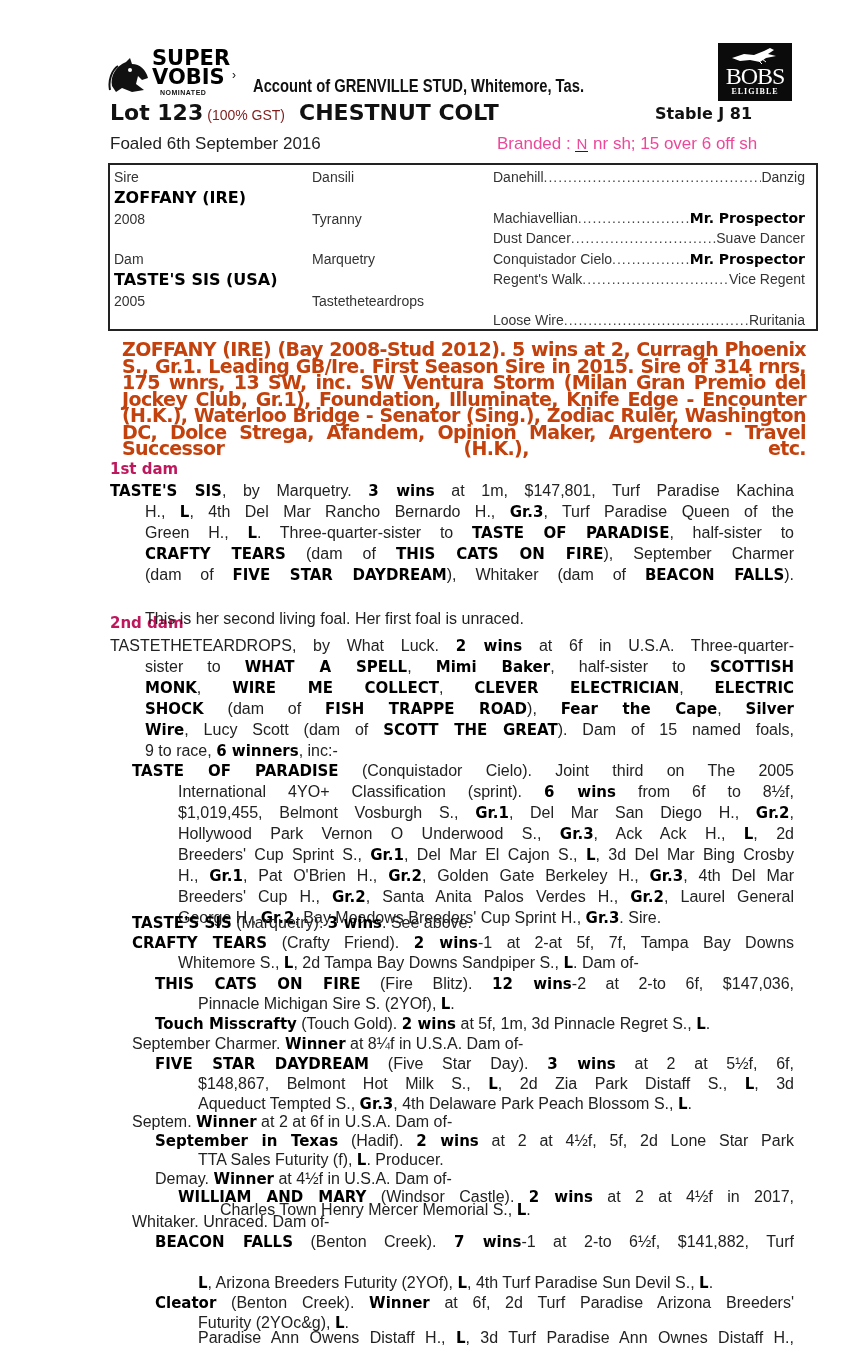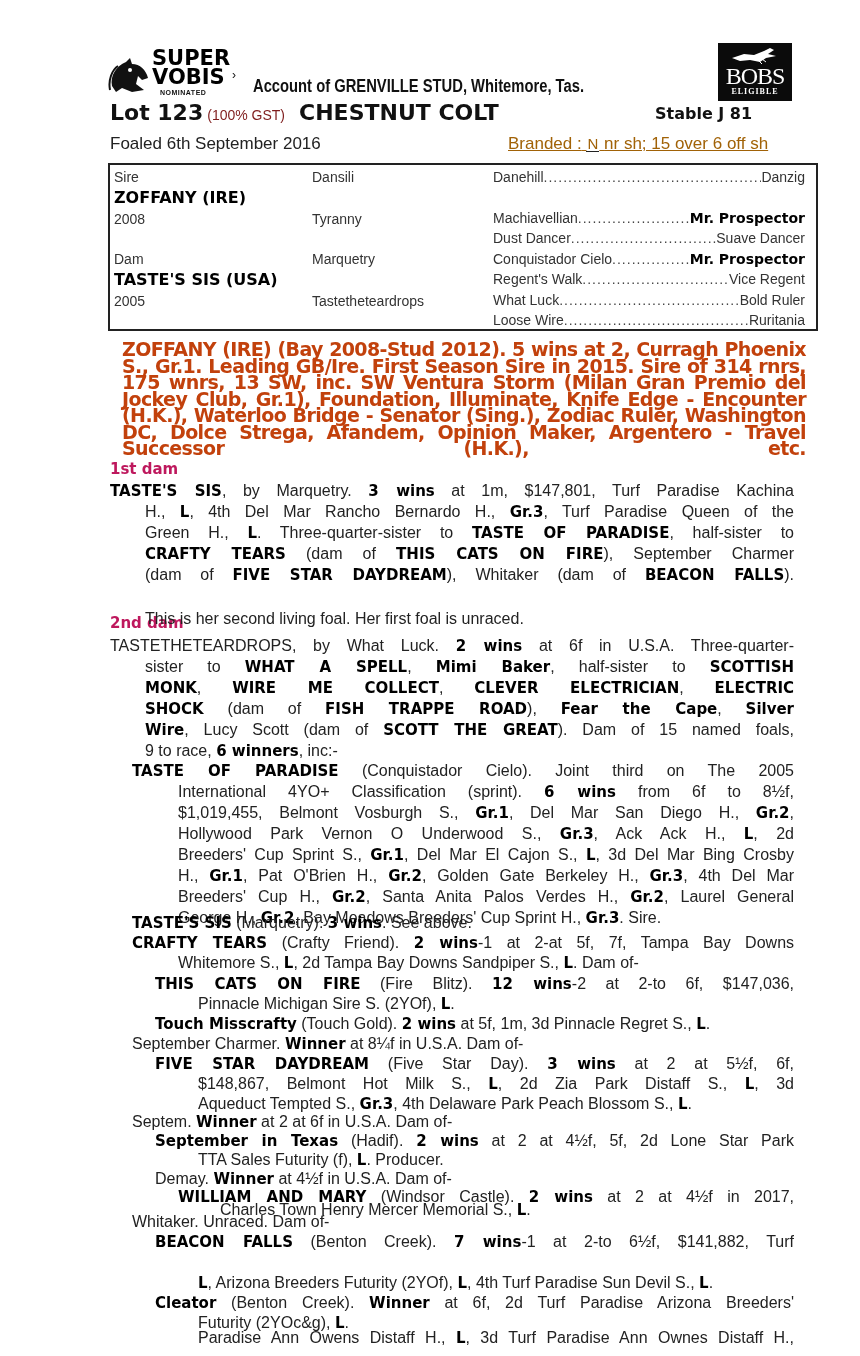--- a/index.html
+++ b/index.html
@@ -13,21 +13,21 @@
   #logo-bobs { left:718px; top:43px; width:74px; height:58px; background:#0b0b0b; color:#fff; text-align:center; }
   #logo-bobs .bobs { font-family:"Liberation Serif", serif; font-size:24px; line-height:22px; margin-top:22px; letter-spacing:-1px; }
   #logo-bobs .elig { font-family:"Liberation Serif", serif; font-size:8px; font-weight:bold; letter-spacing:1px; line-height:10px; }
   #account { left:253px; top:76px; font-size:18px; font-weight:bold; transform:scaleX(0.82); }
   #lot-line { left:110px; top:100px; white-space:nowrap; }
   #lot-label { font-family:"DejaVu Sans", sans-serif; font-weight:bold; font-size:22px; }
   #gst { font-size:14px; color:#7f1d1d; margin-left:4px; }
   #colt { font-family:"DejaVu Sans", sans-serif; font-weight:bold; font-size:22px; margin-left:14px; }
   #stable { left:655px; top:104px; font-family:"DejaVu Sans", sans-serif; font-weight:bold; font-size:16px; }
   #foaled { left:110px; top:134px; font-size:17px; color:#222; }
-  #branded { left:508px; top:134px; font-size:17px; color:#a16207; white-space:nowrap;text-decoration:underline; }
+  #branded { left:497px; top:134px; font-size:17px; color:#ec4899; white-space:nowrap; }
   .brand-glyph { display:inline-block; border-bottom:1px solid #222; font-size:15px; line-height:14px; padding:0 1px; }
 
   
   #ped { left:108px; top:163px; width:710px; height:168px; border:2px solid #222; box-sizing:border-box; }
   .pcell { position:absolute; font-size:14px; color:#333; white-space:nowrap; }
   .pname { position:absolute; font-family:"DejaVu Sans", sans-serif; font-weight:bold; font-size:16px; color:#000; white-space:nowrap; }
   .gg { position:absolute; left:383px; width:312px; font-size:14px; color:#333; display:flex; white-space:nowrap; }
   .gg .dots { flex:1; overflow:hidden; color:#444; letter-spacing:1px; }
   .gg .dots::after { content:"......................................................................................................................"; }
   .gg .r.bold { font-family:"DejaVu Sans", sans-serif; font-weight:bold; color:#000; }
@@ -109,25 +109,20 @@
   <div class="gg" style="top:86px;">
       <span>Conquistador Cielo</span>
       <span class="dots"></span>
       <span class="r bold">Mr. Prospector</span>
     </div>
   <div class="gg" style="top:106px;">
       <span>Regent's Walk</span>
       <span class="dots"></span>
       <span class="r">Vice Regent</span>
     </div>
-  <div class="gg" style="top:127px;">
-      <span>What Luck</span>
-      <span class="dots"></span>
-      <span class="r">Bold Ruler</span>
-    </div>
   <div class="gg" style="top:147px;">
       <span>Loose Wire</span>
       <span class="dots"></span>
       <span class="r">Ruritania</span>
     </div>
 </div>
 
 <div class="abs just" id="sire-para">ZOFFANY (IRE) (Bay 2008-Stud 2012). 5 wins at 2, Curragh Phoenix S., Gr.1. Leading GB/Ire. First Season Sire in 2015. Sire of 314 rnrs, 175 wnrs, 13 SW, inc. SW Ventura Storm (Milan Gran Premio del Jockey Club, Gr.1), Foundation, Illuminate, Knife Edge - Encounter (H.K.), Waterloo Bridge - Senator (Sing.), Zodiac Ruler, Washington DC, Dolce Strega, Afandem, Opinion Maker, Argentero - Travel Successor (H.K.), etc.</div>
 
 <div class="sec-h" style="top:460px;">1st dam</div>

